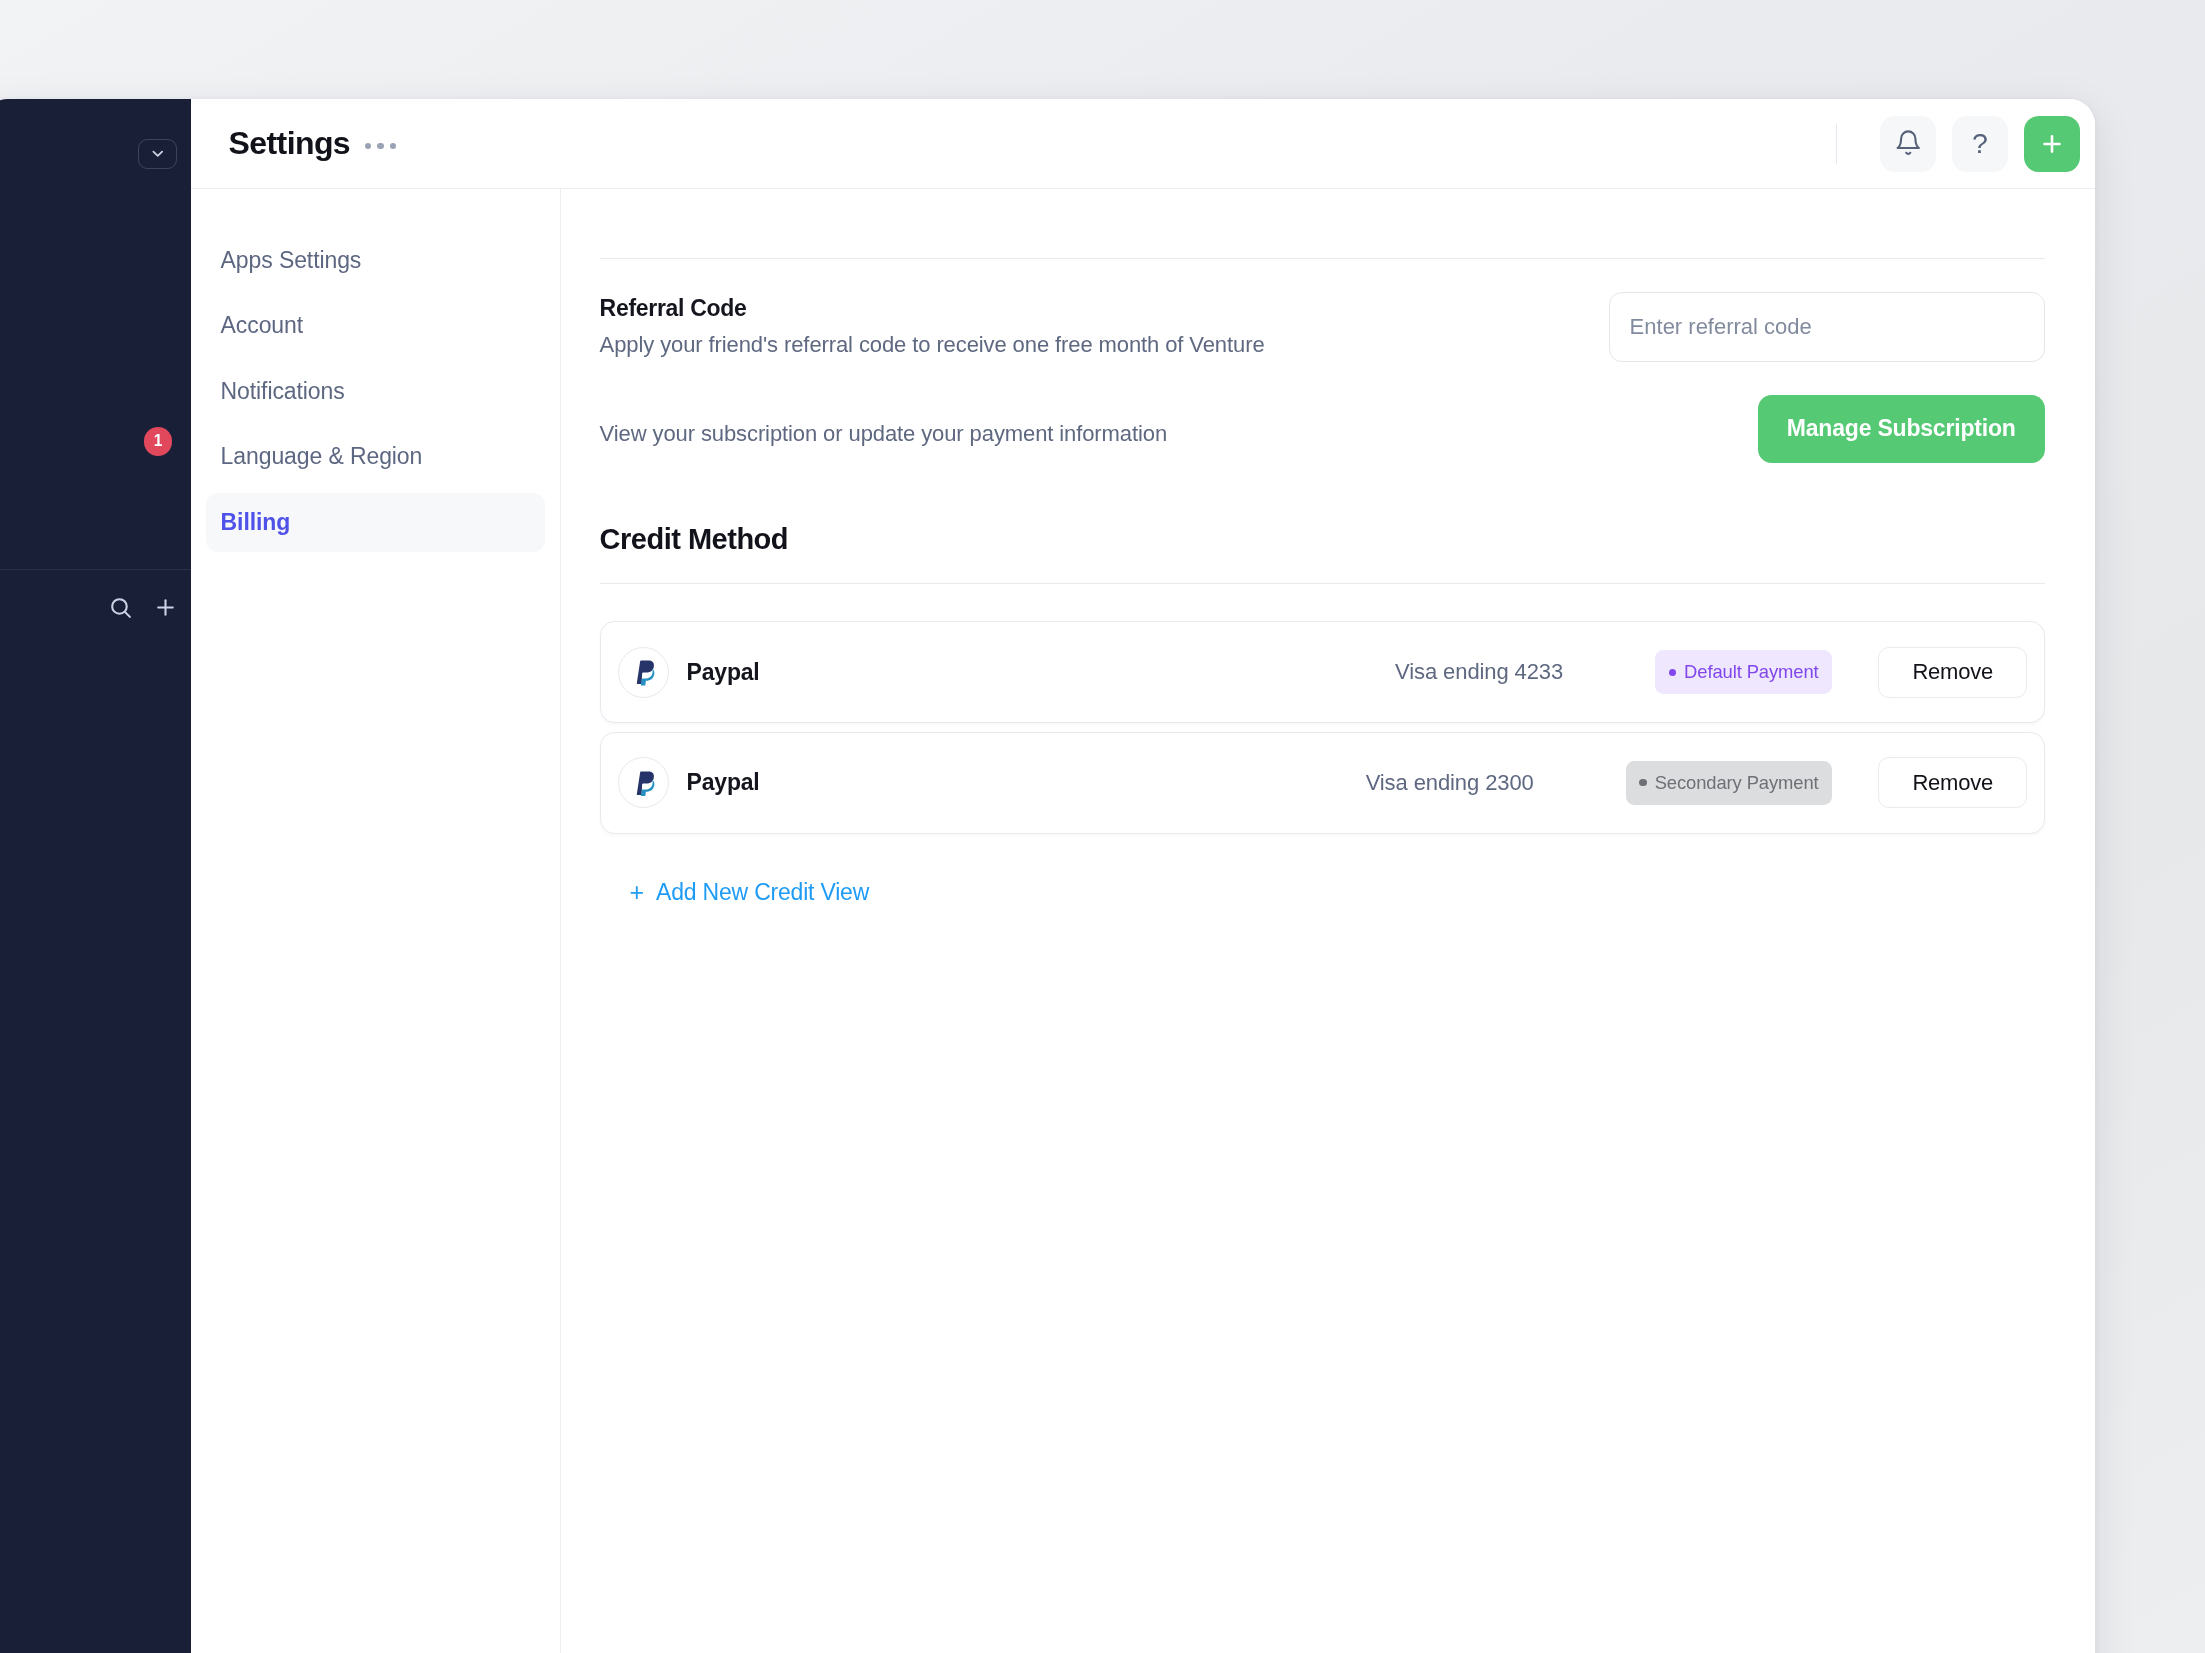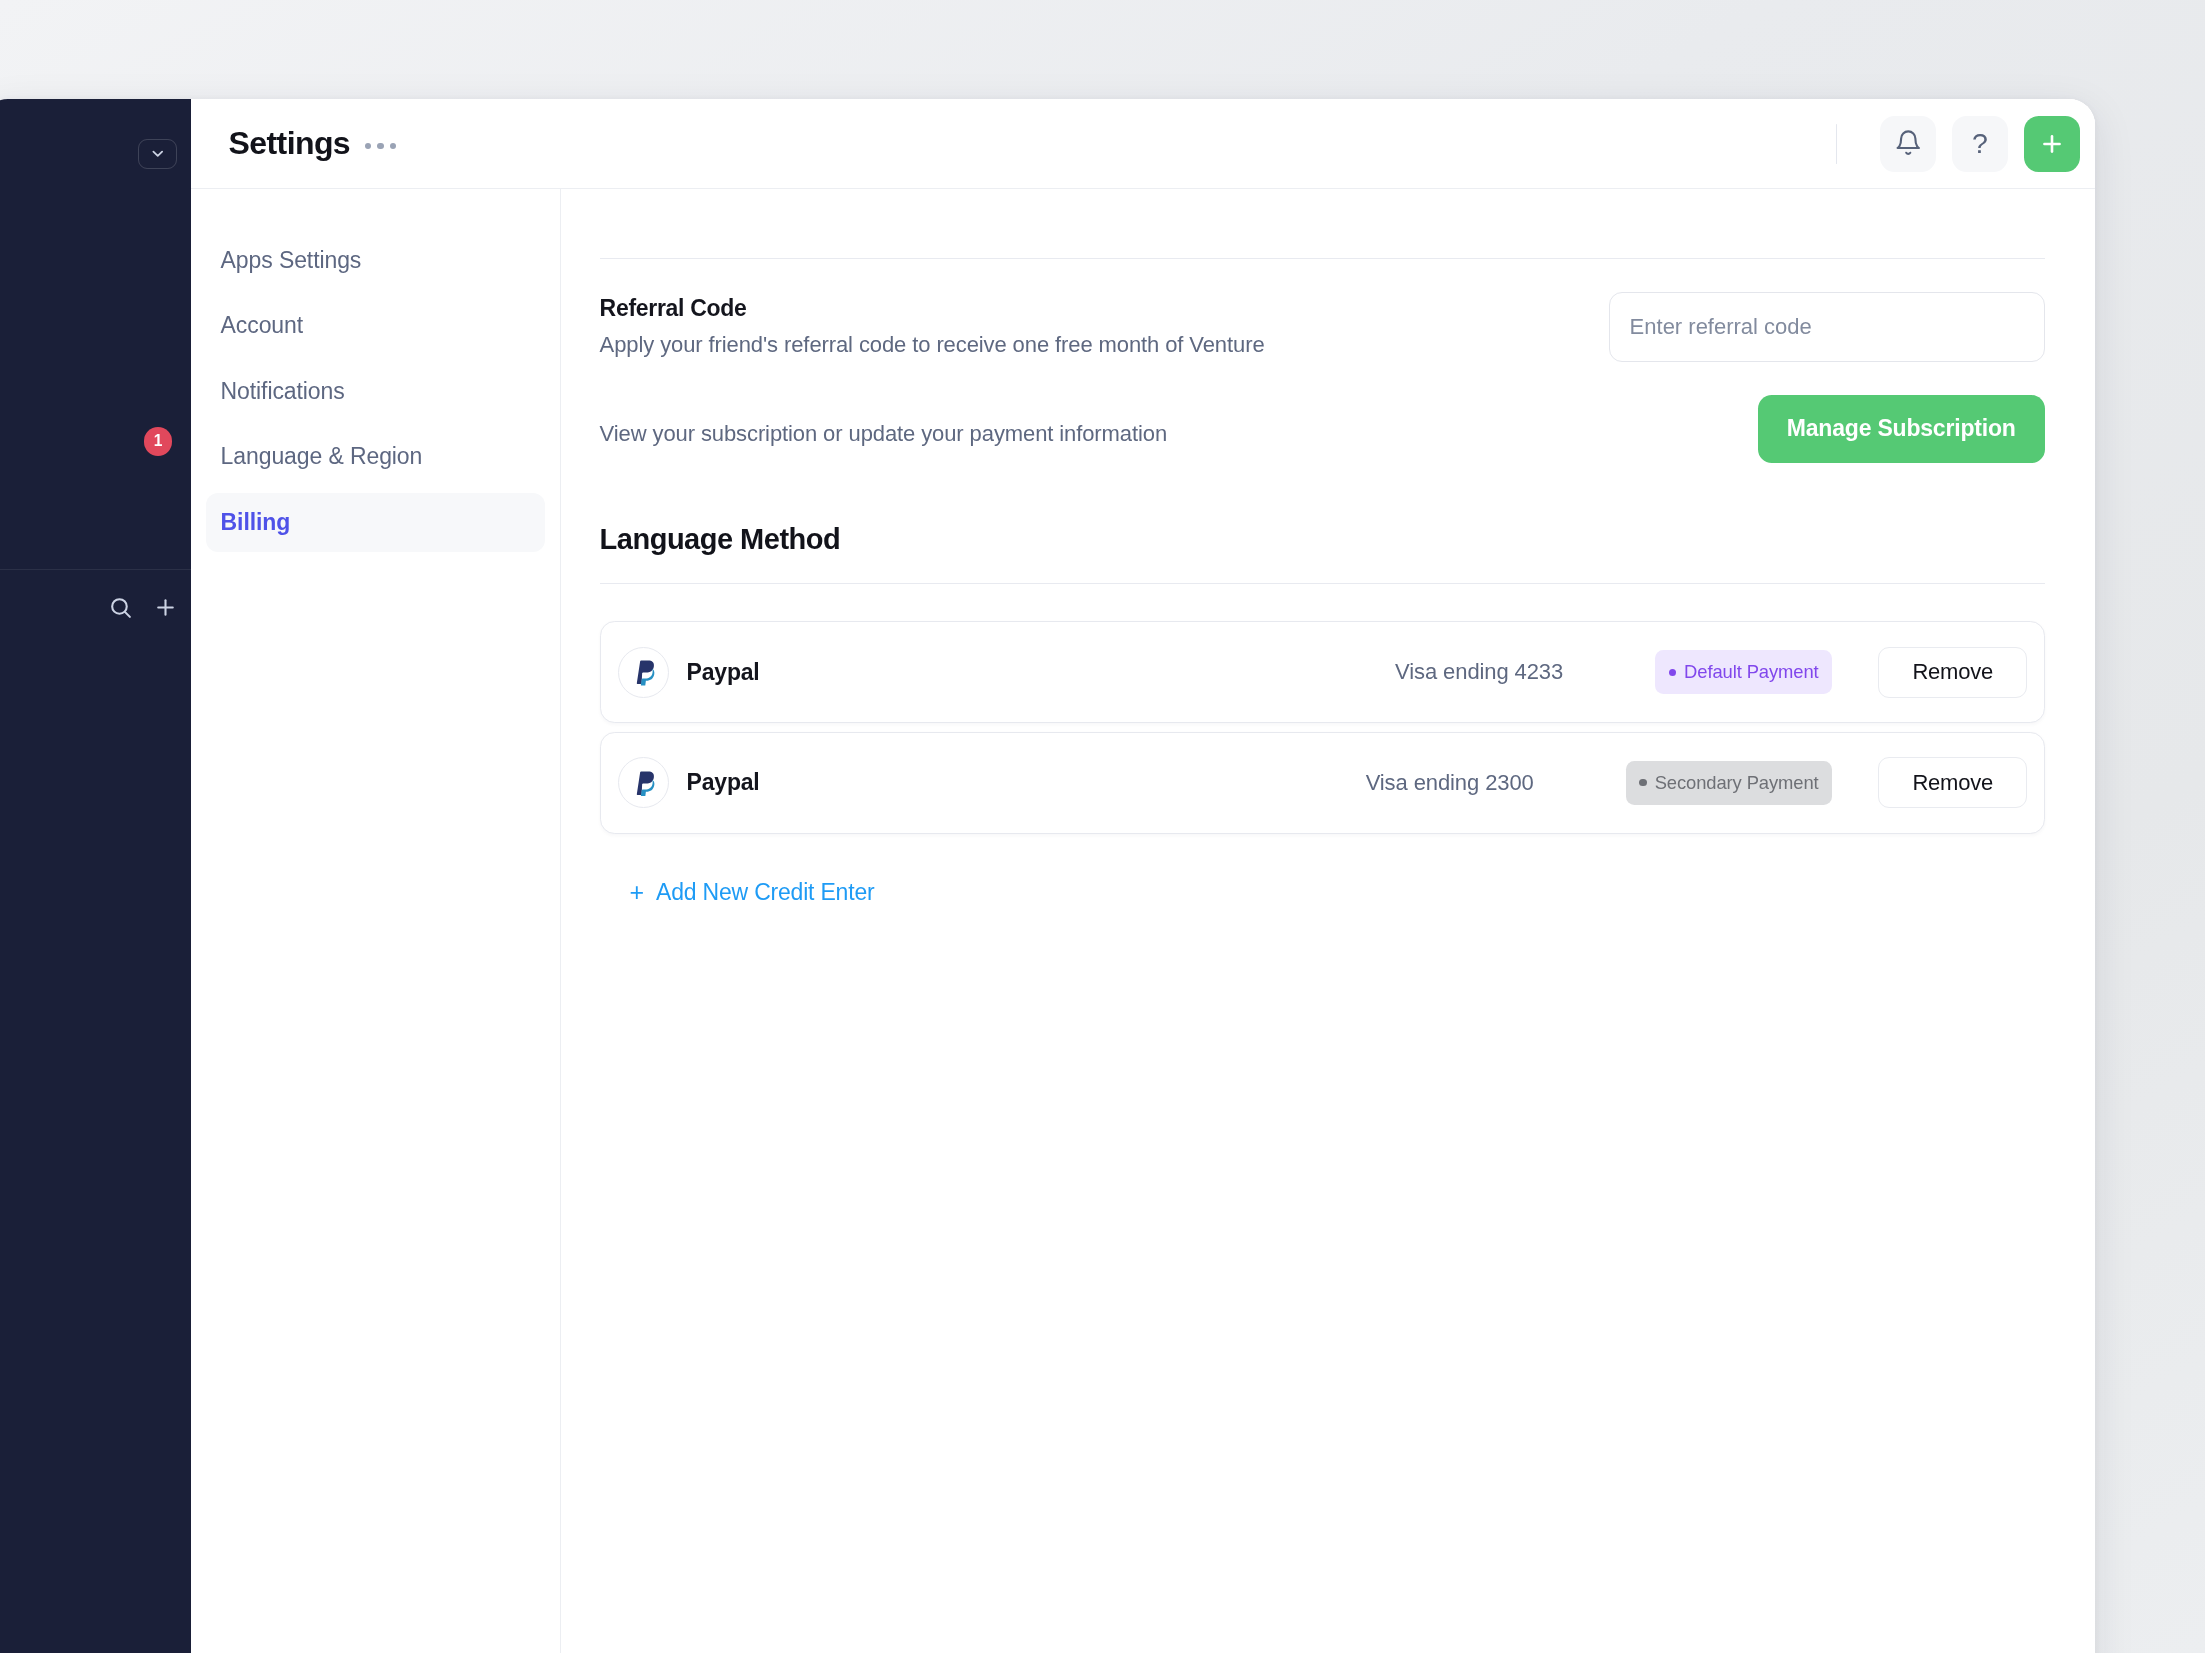--- a/index.html
+++ b/index.html
@@ -459,21 +459,21 @@
 
         
         <div class="setting-row" id="subscription-row">
           <div class="setting-text">
             <div class="setting-desc">View your subscription or update your payment information</div>
           </div>
           <button id="manage-subscription-btn">Manage Subscription</button>
         </div>
 
         
-        <h2 class="section-title" id="payment-method-title">Language Method</h2>
+        <h2 class="section-title" id="payment-method-title">Credit Method</h2>
         <div class="hr" id="payment-method-hr"></div>
 
         <div id="payment-list">
 
           <div class="payment-row">
             <div class="pm-logo">
               <svg viewBox="0 0 24 28">
                 <path d="M9.6 26.4H5.3c-.4 0-.7-.4-.6-.8L8.1 3.3c.1-.5.5-.8 1-.8h7.1c4 0 6.4 2 5.8 6-.6 4.2-3.8 6.3-7.9 6.3h-3c-.5 0-.9.3-1 .8l-.5 10.8z" fill="#27346a"></path>
                 <path d="M13.3 28h-3.9c-.4 0-.6-.3-.6-.7l.9-5.7c.1-.5.5-.8 1-.8h2.4c3.9 0 7-2.1 7.6-6.2.2-1.5.1-2.8-.6-3.8 1.9.9 2.8 2.8 2.3 5.8-.7 4.4-3.9 6.6-8 6.6h-.5l-.6 4.8z" fill="#2790c3"></path>
               </svg>
@@ -506,20 +506,20 @@
               <span>Secondary Payment</span>
             </div>
             <div class="pm-spacer-c"></div>
             <button class="remove-btn">Remove</button>
           </div>
 
         </div>
 
         <button id="add-card-link">
           <span class="plus">+</span>
-          <span>Add New Credit Enter</span>
+          <span>Add New Credit View</span>
         </button>
 
       </main>
     </div>
   </section>
 </div>
 
 
 </body></html>

